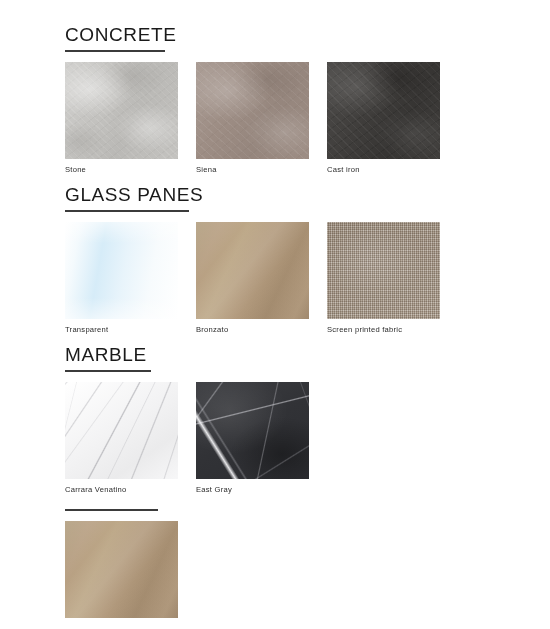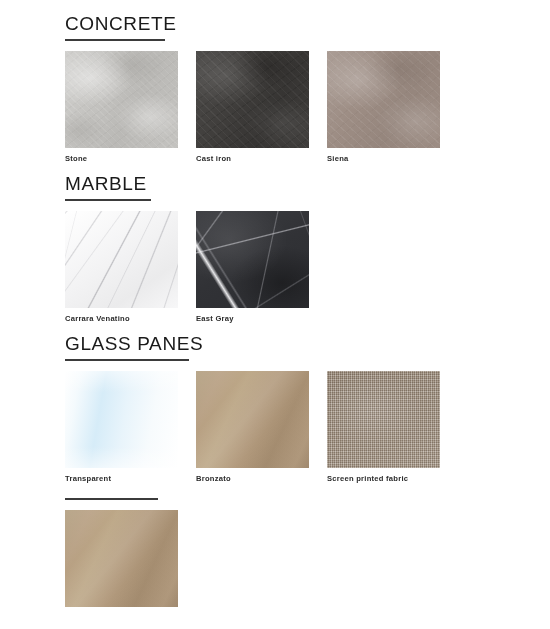--- a/index.html
+++ b/index.html
@@ -44,21 +44,20 @@
     margin-bottom: 10px;
   }
   .swatch-row {
     display: flex;
     flex-direction: row;
     align-items: flex-start;
     gap: 18px;
   }
   .swatch-cell {
     width: 113px;
-    font-weight: bold;
   }
   .swatch {
     width: 113px;
     height: 97px;
     position: relative;
     overflow: hidden;
     background: #ddd;
   }
   .swatch-caption {
     font-family: "Liberation Sans", sans-serif;
@@ -203,38 +202,61 @@
       linear-gradient(102deg, rgba(0,0,0,0) 57.5%, rgba(206,206,212,.34) 58.1%, rgba(0,0,0,0) 58.7%),
       linear-gradient(148deg, rgba(0,0,0,0) 71.0%, rgba(198,198,206,.28) 71.6%, rgba(0,0,0,0) 72.2%),
       linear-gradient(70deg, rgba(0,0,0,0) 81.0%, rgba(190,190,198,.22) 81.5%, rgba(0,0,0,0) 82.0%);
   }
 </style>
 </head>
 <body>
 
 <div class="page">
 
-  <div class="section" style="padding-top:13px;">
+  <div class="section" style="padding-top:24px;">
     <div class="section-heading">CONCRETE</div>
     <div class="section-rule"></div>
     <div class="swatch-row">
 
       <div class="swatch-cell">
         <div class="swatch tex-stone"></div>
         <div class="swatch-caption">Stone</div>
       </div>
 
       <div class="swatch-cell">
+        <div class="swatch tex-siena"></div>
+        <div class="swatch-caption">Siena</div>
+      </div>
+
+      <div class="swatch-cell">
         <div class="swatch tex-castiron"></div>
         <div class="swatch-caption">Cast iron</div>
       </div>
 
-      <div class="swatch-cell">
-        <div class="swatch tex-siena"></div>
-        <div class="swatch-caption">Siena</div>
+    </div>
+  </div>
+
+  <div class="section" style="padding-top:9px;">
+    <div class="section-heading">GLASS PANES</div>
+    <div class="section-rule" style="width:124px;"></div>
+    <div class="swatch-row">
+
+      <div class="swatch-cell">
+        <div class="swatch tex-transparent"></div>
+        <div class="swatch-caption">Transparent</div>
+      </div>
+
+      <div class="swatch-cell">
+        <div class="swatch tex-bronzato"></div>
+        <div class="swatch-caption">Bronzato</div>
+      </div>
+
+      <div class="swatch-cell">
+        <div class="swatch tex-fabric"></div>
+        <div class="swatch-caption">Screen printed fabric</div>
       </div>
 
     </div>
   </div>
 
   <div class="section" style="padding-top:9px;">
     <div class="section-heading">MARBLE</div>
     <div class="section-rule" style="width:86px;"></div>
     <div class="swatch-row">
 
@@ -245,47 +267,24 @@
 
       <div class="swatch-cell">
         <div class="swatch tex-eastgray"></div>
         <div class="swatch-caption">East Gray</div>
       </div>
 
     </div>
   </div>
 
   <div class="section" style="padding-top:9px;">
-    <div class="section-heading">GLASS PANES</div>
-    <div class="section-rule" style="width:124px;"></div>
-    <div class="swatch-row">
-
-      <div class="swatch-cell">
-        <div class="swatch tex-transparent"></div>
-        <div class="swatch-caption">Transparent</div>
-      </div>
+    <div class="section-rule" style="width:93px;"></div>
+    <div class="swatch-row">
 
       <div class="swatch-cell">
         <div class="swatch tex-bronzato"></div>
-        <div class="swatch-caption">Bronzato</div>
-      </div>
-
-      <div class="swatch-cell">
-        <div class="swatch tex-fabric"></div>
-        <div class="swatch-caption">Screen printed fabric</div>
-      </div>
-
-    </div>
-  </div>
-
-  <div class="section" style="padding-top:9px;">
-    <div class="section-rule" style="width:93px;"></div>
-    <div class="swatch-row">
-
-      <div class="swatch-cell">
-        <div class="swatch tex-bronzato"></div>
 
       </div>
 
     </div>
   </div>
 
 </div>
 
 </body></html>

